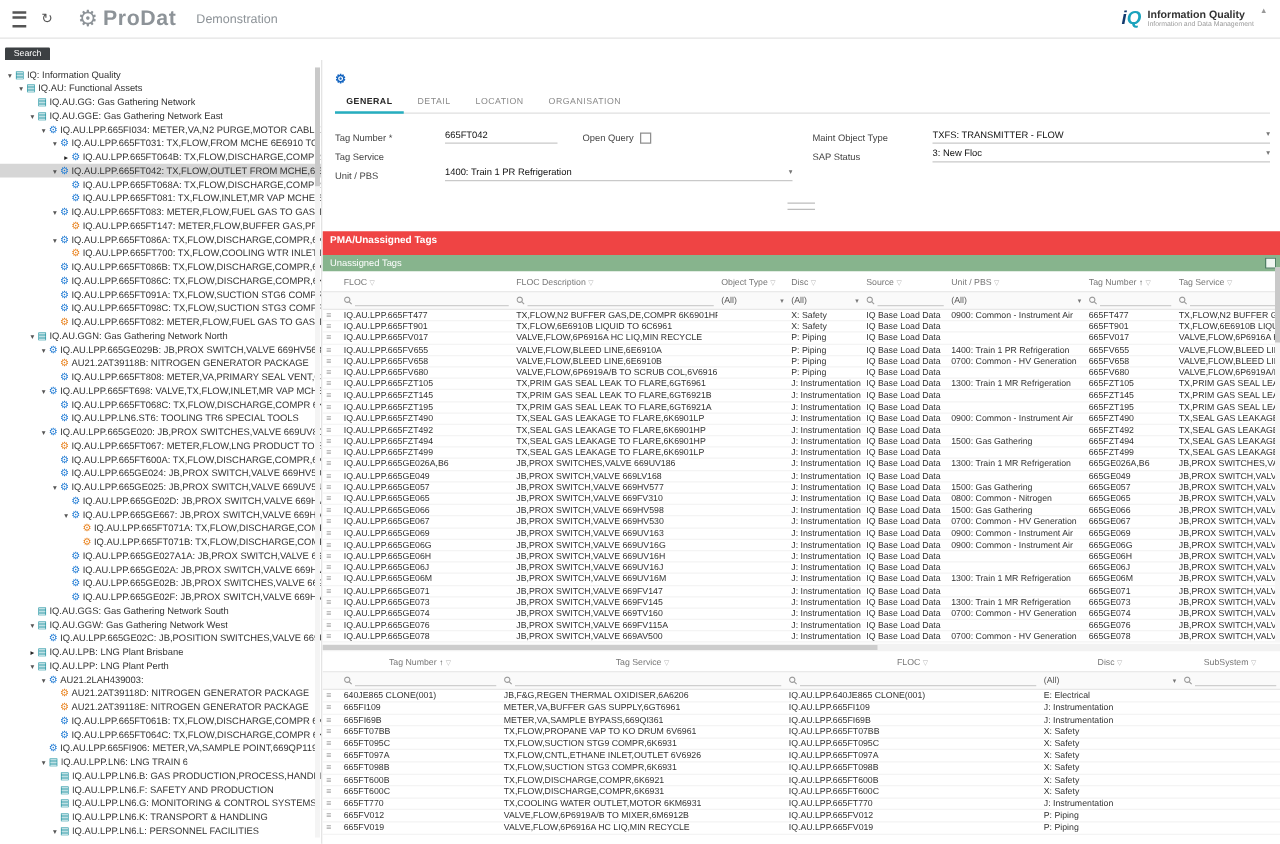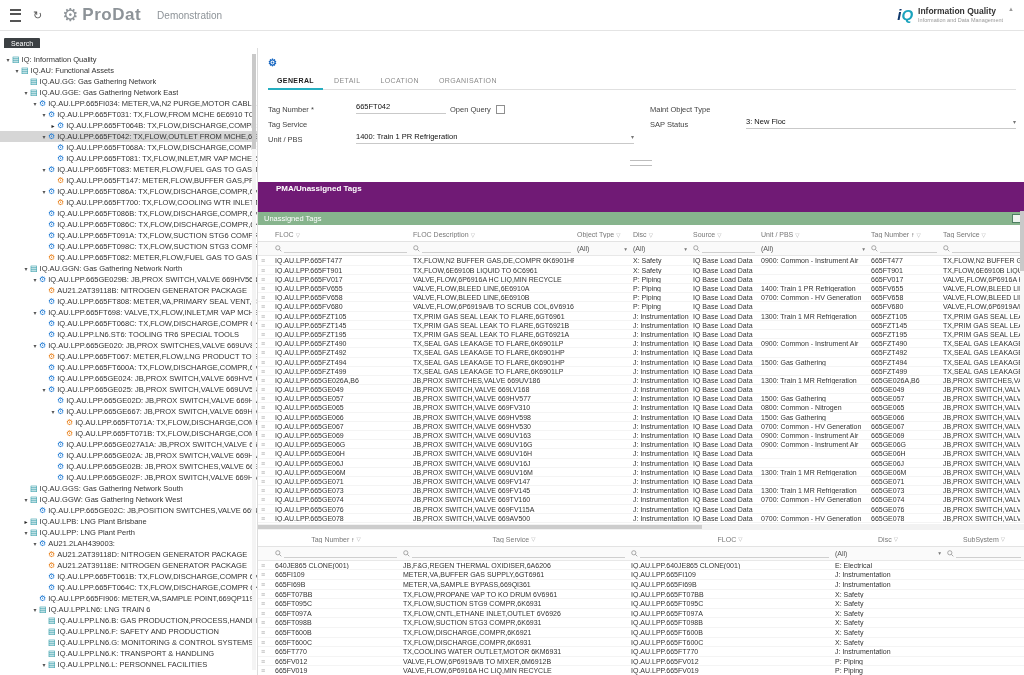--- a/index.html
+++ b/index.html
@@ -53,28 +53,28 @@
 
   .form{display:grid;grid-template-columns:1fr 1fr;column-gap:16px;margin-top:9px}
   .frow{display:flex;align-items:flex-end;height:15px}
   .frow label{width:88px;flex:0 0 88px;font-size:7.5px;color:#444}
   .form-right .frow label{width:96px;flex:0 0 96px}
   .fval{font-size:7.5px;color:#111;border-bottom:1px solid #c9c9c9;height:12px;line-height:12px;display:flex;align-items:center;overflow:hidden;white-space:nowrap}
   .fval.short{width:90px}
   .fval.med{width:262px}
   .fval.grow{flex:1}
   .fval .caret{margin-left:auto;font-size:6px;color:#777;padding-left:4px}
-  .oq-label{font-size:7.5px;color:#444;margin-left:4px}
+  .oq-label{font-size:7.5px;color:#444;margin-left:20px}
   .checkbox{width:7px;height:7px;border:1px solid #8f8f8f;background:#fff;margin-left:5px;cursor:pointer}
 
   .splitter{height:40px;display:flex;align-items:center;justify-content:center}
   .grip{width:22px;height:4px;border-top:1px solid #bdbdbd;border-bottom:1px solid #bdbdbd;cursor:row-resize}
 
   
-  .section-header{height:30px;line-height:13px;background:#701a75;color:#fff;font-size:8px;font-weight:bold;padding-left:18px}
+  .section-header{height:19px;line-height:13px;background:#ef4444;color:#fff;font-size:8px;font-weight:bold;padding-left:6px}
   .section-subheader{height:13px;background:#87b48d;color:#fff;font-size:7.5px;padding-left:6px;display:flex;align-items:center}
   .subheader-btn{margin-left:auto;margin-right:3px;width:9px;height:9px;background:#eef5f0;border:1px solid #4f7f63;box-sizing:border-box;cursor:pointer}
 
   .grid{font-size:7px}
   .u-cols{grid-template-columns:14px 138px 164px 56px 60px 68px 110px 72px 1fr}
   .n-cols{grid-template-columns:14px 128px 228px 204px 112px 1fr}
   .gh{display:grid;align-items:center;height:13px;border-bottom:1px solid #e3e3e3;color:#777;margin-top:3px;background:#fff}
   .gh .cell{display:flex;align-items:center;gap:2px;padding:0 3px;overflow:hidden;white-space:nowrap}
   .nm .gh .cell{justify-content:center}
   .funnel{font-size:5.5px;color:#b5b5b5}
@@ -440,20 +440,24 @@
             <label>Unit / PBS</label>
             <div class="fval grow">
                   <span>1400: Train 1 PR Refrigeration</span>
                   <span class="caret">▾</span>
                 </div>
           </div>
         </div>
         <div class="form-right">
           <div class="frow">
             <label>Maint Object Type</label>
+            <div class="fval grow">
+                  <span>TXFS: TRANSMITTER - FLOW</span>
+                  <span class="caret">▾</span>
+                </div>
           </div>
           <div class="frow">
             <label>SAP Status</label>
             <div class="fval grow">
                   <span>3: New Floc</span>
                   <span class="caret">▾</span>
                 </div>
           </div>
         </div>
       </div>

